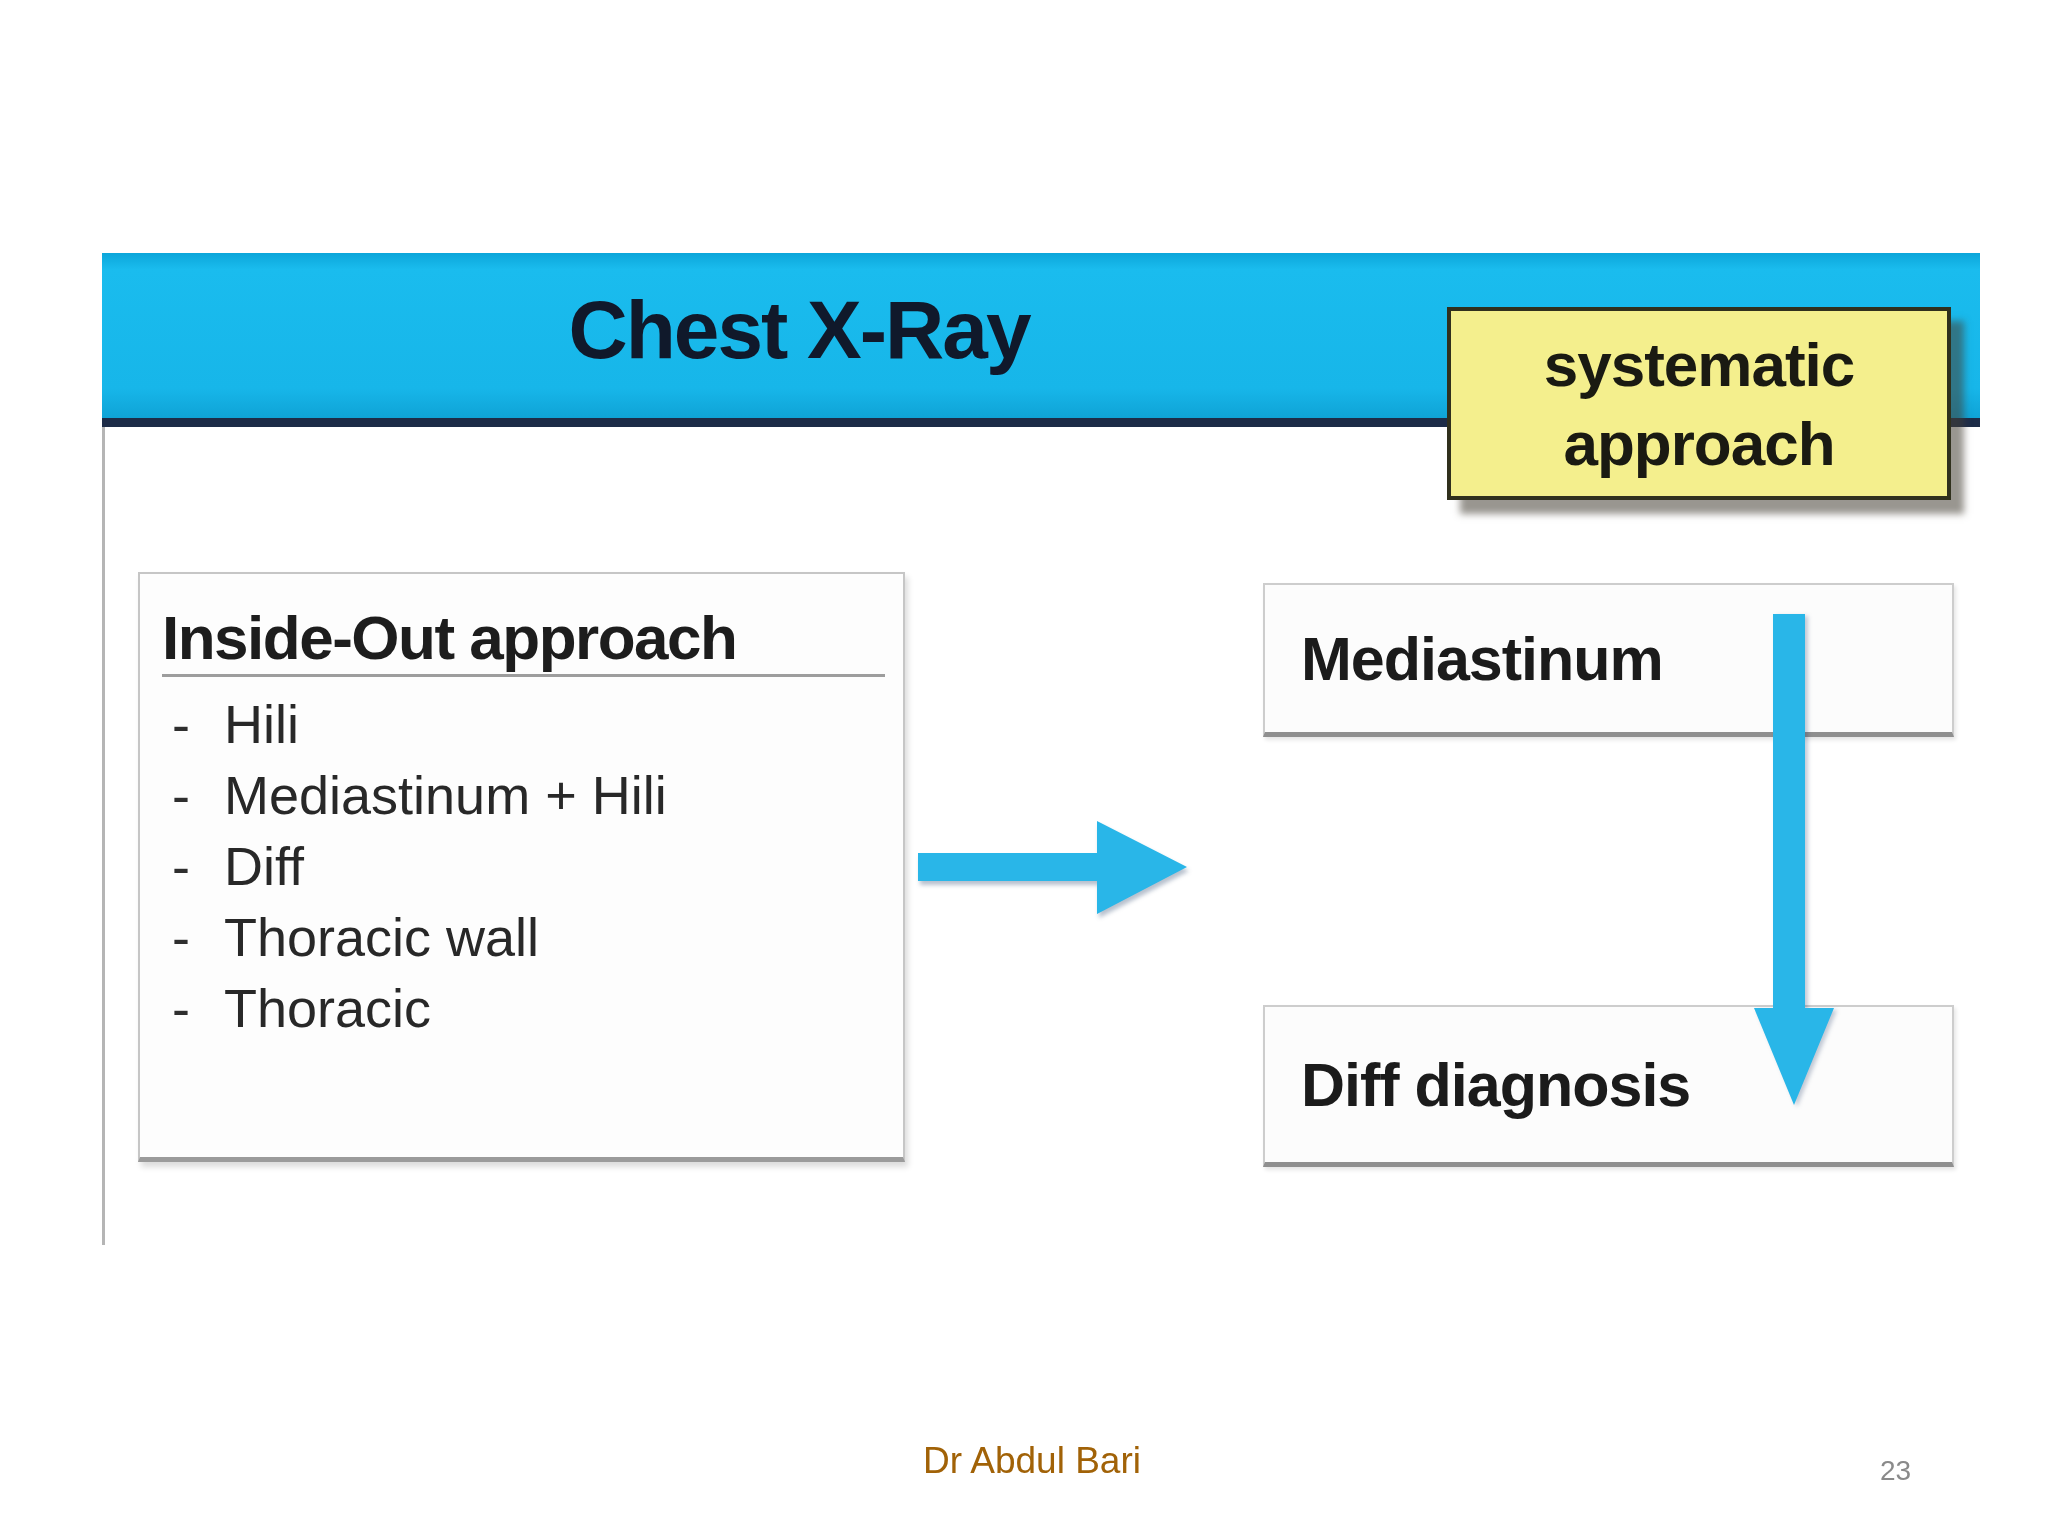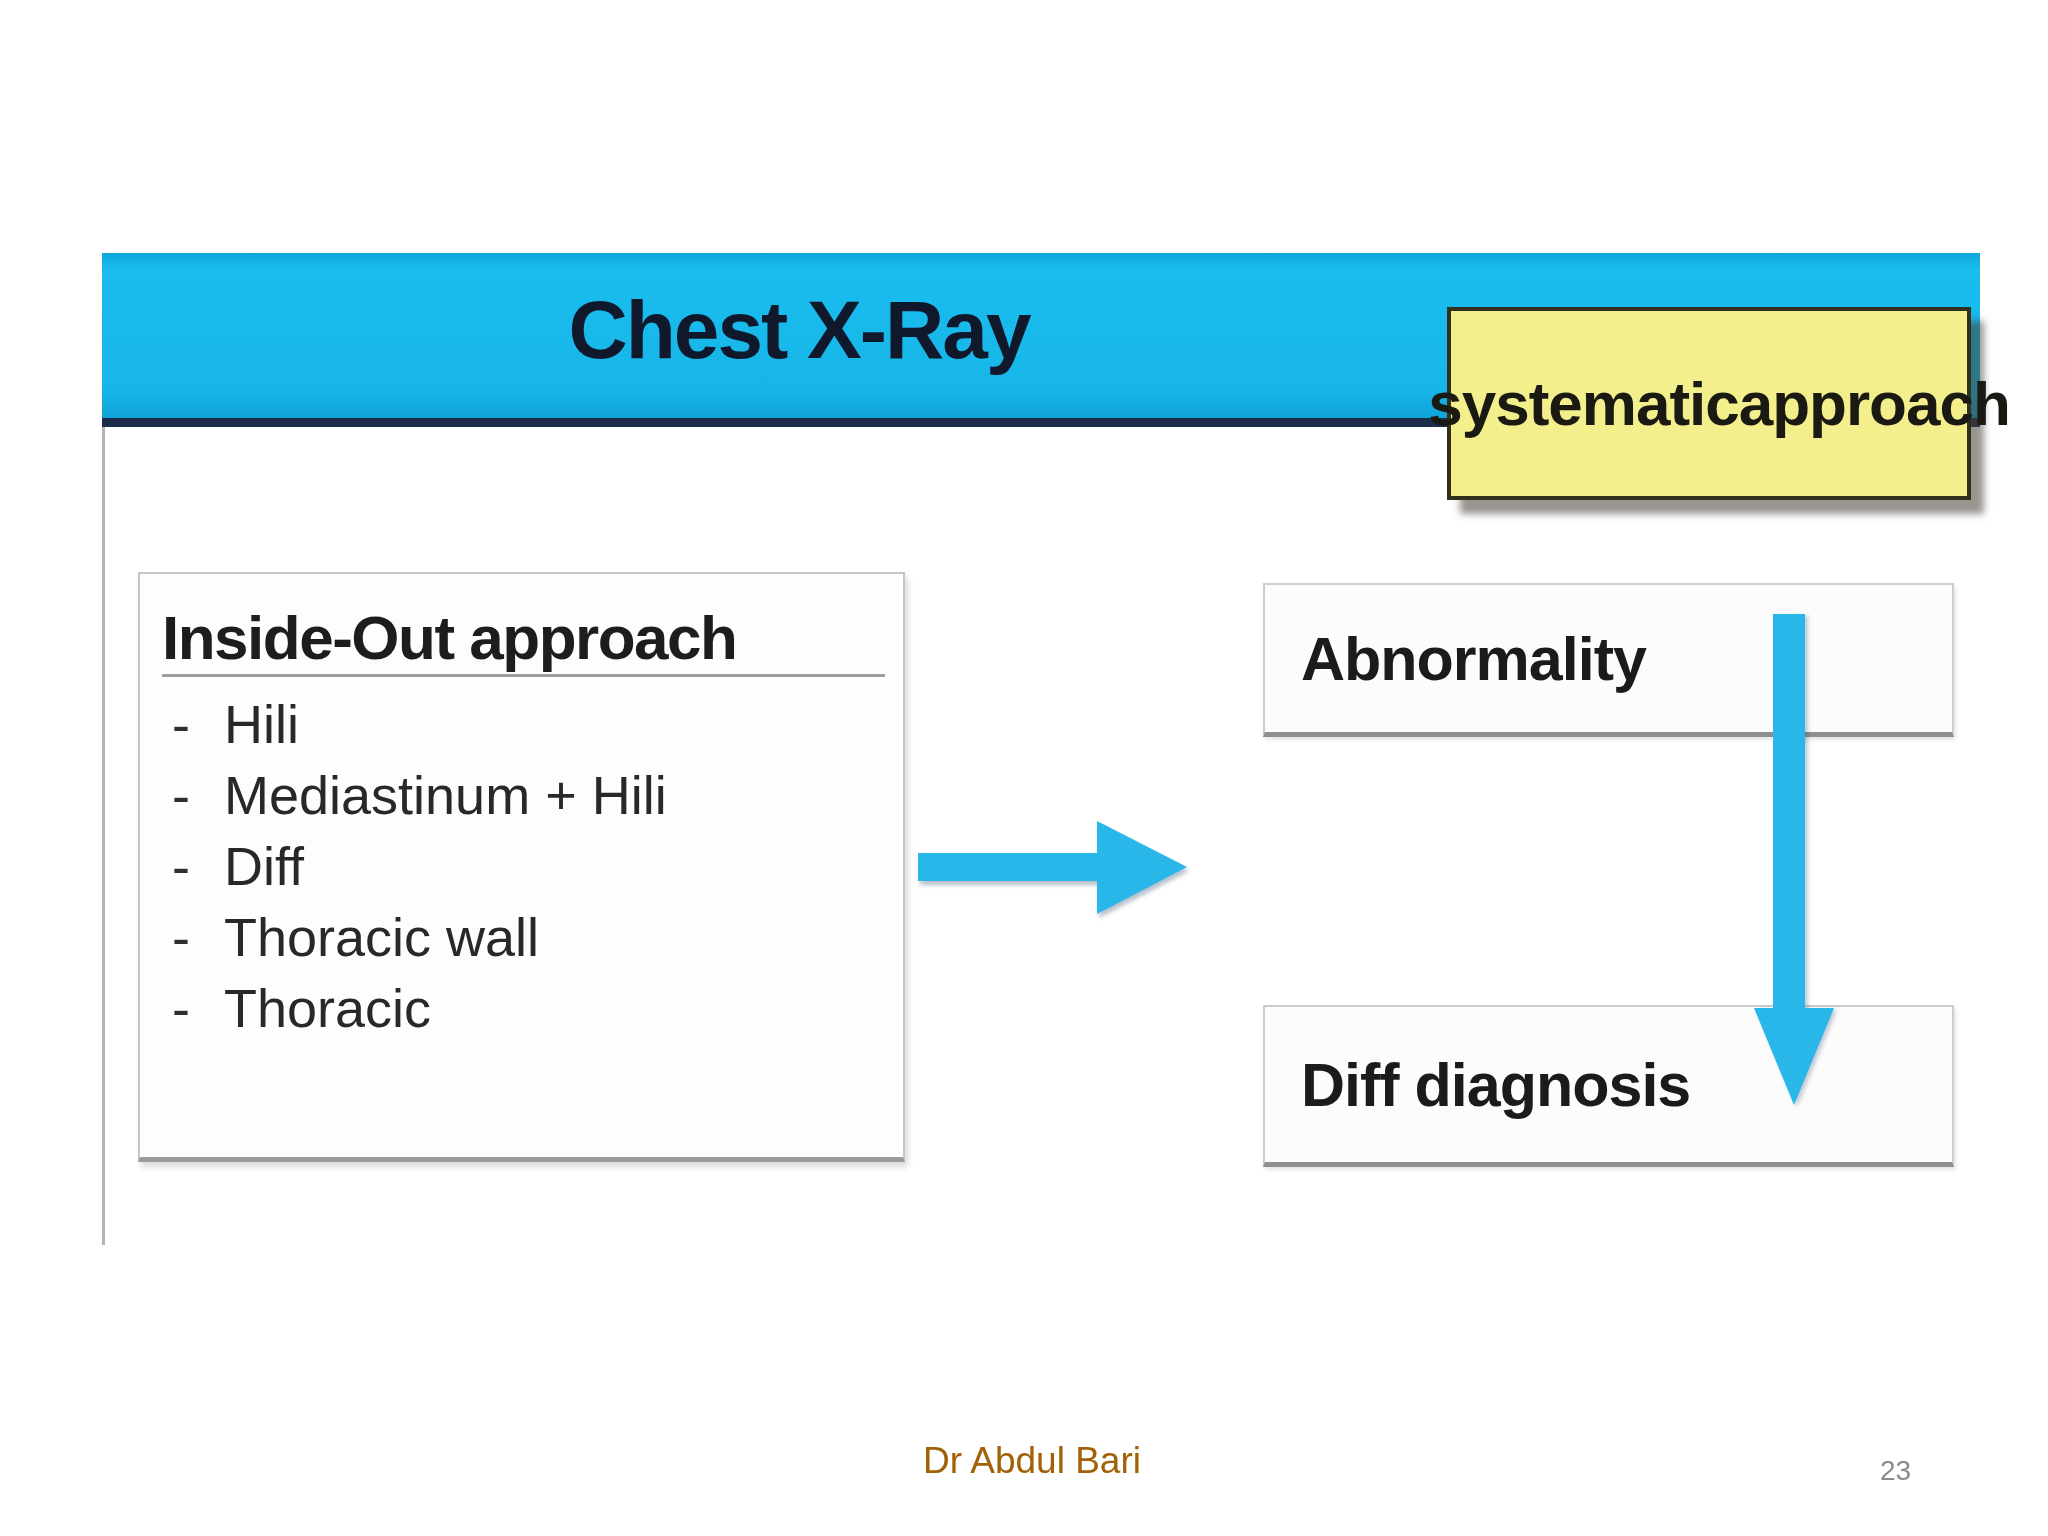--- a/index.html
+++ b/index.html
@@ -16,23 +16,22 @@
   .slide-title{
     position:absolute;left:407px;top:30px;width:580px;
     text-align:center;font-size:82px;font-weight:bold;color:#10192b;
     letter-spacing:-2px;white-space:nowrap;
   }
   
   .note-box{
     position:absolute;left:1447px;top:307px;width:496px;height:185px;
     background:#f4ef8d;border:4px solid #30301d;
     box-shadow:13px 14px 7px rgba(70,64,52,0.55);
-    display:flex;flex-direction:row;justify-content:center;align-items:center;
+    display:flex;flex-direction:column;justify-content:center;align-items:center;
     z-index:3;
-    padding-left:20px;
   }
   .note-line{
     font-size:62px;font-weight:bold;color:#1a1a12;line-height:79px;
     letter-spacing:-1px;white-space:nowrap;
   }
   
   .panel-rule{
     position:absolute;left:102px;top:427px;width:3px;height:818px;
     background:#b5b5b5;
   }
@@ -121,21 +120,21 @@
         <span class="txt">Thoracic wall</span>
       </div>
       <div class="list-item">
         <span class="dash">-</span>
         <span class="txt">Thoracic</span>
       </div>
     </div>
   </div>
 
   <div class="flow-box flow-abnormality">
-    <span class="flow-label">Abnormality</span>
+    <span class="flow-label">Mediastinum</span>
   </div>
   <div class="flow-box flow-diff">
     <span class="flow-label">Diff diagnosis</span>
   </div>
 
   <svg class="arrow-right-svg" viewBox="0 0 300 120" xmlns="http://www.w3.org/2000/svg">
     <polygon points="13,43 192,43 192,11 282,57 192,104 192,71 13,71" fill="#29b6e8"></polygon>
   </svg>
 
   <svg class="arrow-down-svg" viewBox="0 0 110 520" xmlns="http://www.w3.org/2000/svg">

